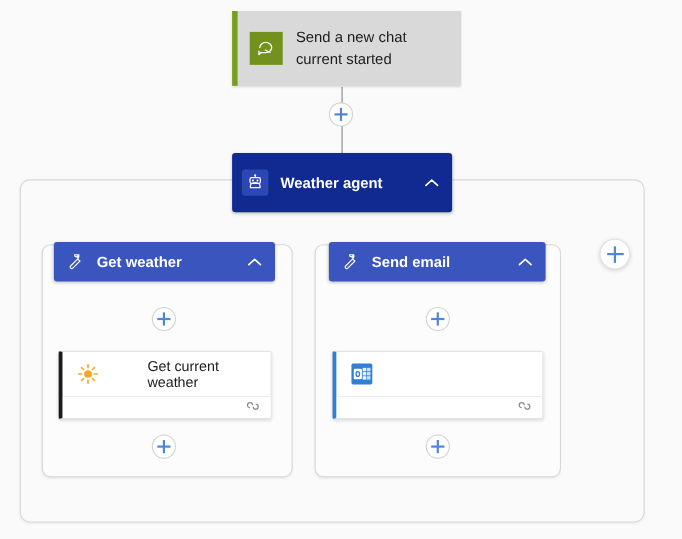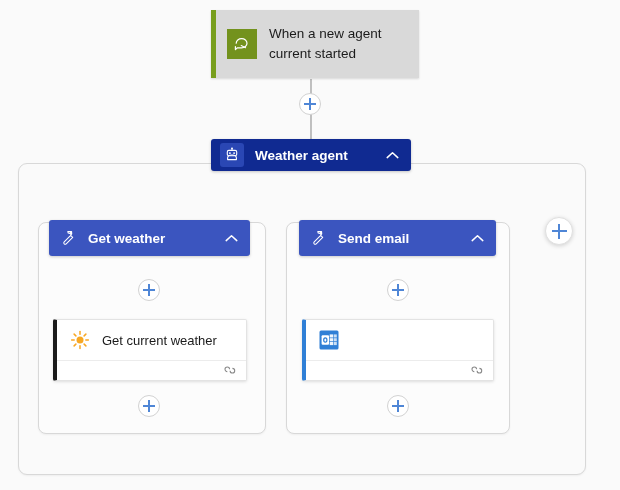--- a/index.html
+++ b/index.html
@@ -53,21 +53,21 @@
     font-size: 13.5px;
     color: #1b1b1b;
     line-height: 1.45;
     max-width: 135px;
   }
 
   
   .agent-node {
     position: absolute;
     left: 211px; top: 139px;
-    width: 200px; height: 32px;
+    width: 200px; height: 54px;
     background: #102a91;
     border-radius: 3px;
     display: flex;
     align-items: center;
     box-sizing: border-box;
     box-shadow: 0 1px 3px rgba(0,0,0,0.22);
   }
   .agent-icon-box {
     width: 24px; height: 24px;
     background: #2a47b4;
@@ -166,20 +166,21 @@
     margin-left: 12px;
     margin-right: 11px;
     flex: 0 0 auto;
     display: flex;
     align-items: center;
     justify-content: center;
   }
   .action-title {
     font-size: 13px;
     color: #1b1b1b;
+    margin-left: 32px;
   }
   .action-foot {
     height: 20px;
     display: flex;
     align-items: center;
     justify-content: flex-end;
     padding-right: 9px;
     background: #ffffff;
   }
 
@@ -250,21 +251,21 @@
   <div class="tool-group right"></div>
 
   <div class="trigger-card">
     <div class="trigger-icon">
       <svg width="18" height="18" viewBox="0 0 18 18" aria-hidden="true">
         <path d="M3.2 8.2 A5.4 4.6 0 1 1 8.6 12.8 H4.4 L2.4 14.6 V11.6" fill="none" stroke="#ffffff" stroke-width="1.2" stroke-linecap="round" stroke-linejoin="round"></path>
         <path d="M8.2 10.5 L12.6 12.7" fill="none" stroke="#ffffff" stroke-width="1.1" stroke-linecap="round"></path>
       </svg>
     </div>
     <div class="trigger-title">
-      <div>When a new agent</div>
+      <div>Send a new chat</div>
       <div>current started</div>
     </div>
   </div>
 
   <div class="plus-btn p-trigger">
     <span class="plus-glyph"></span>
   </div>
 
   <div class="agent-node">
     <div class="agent-icon-box">

